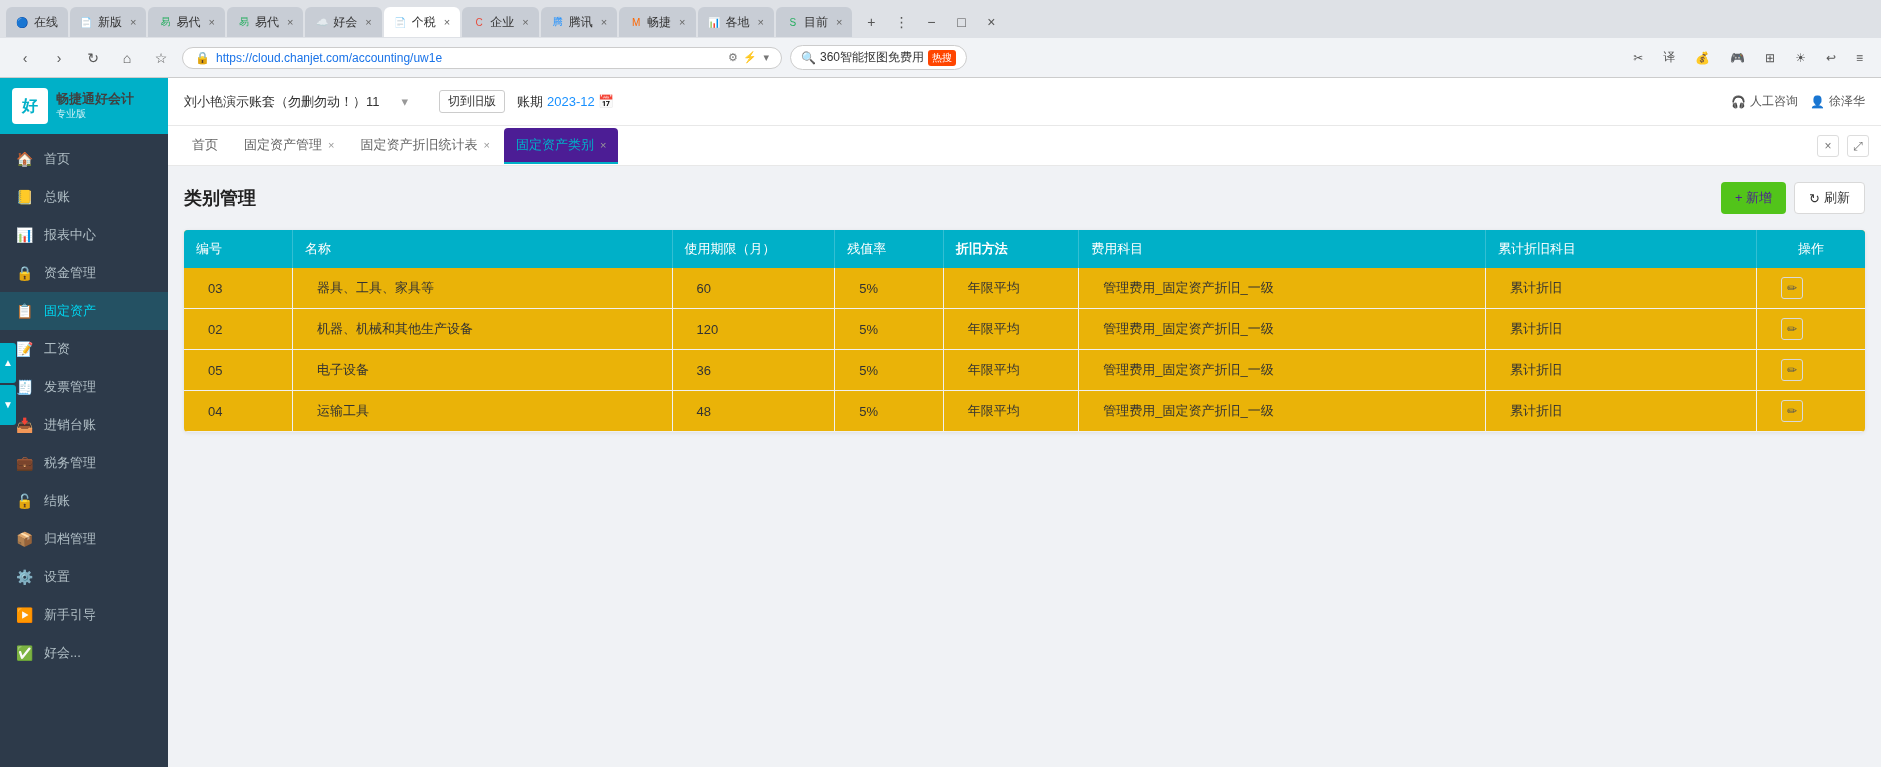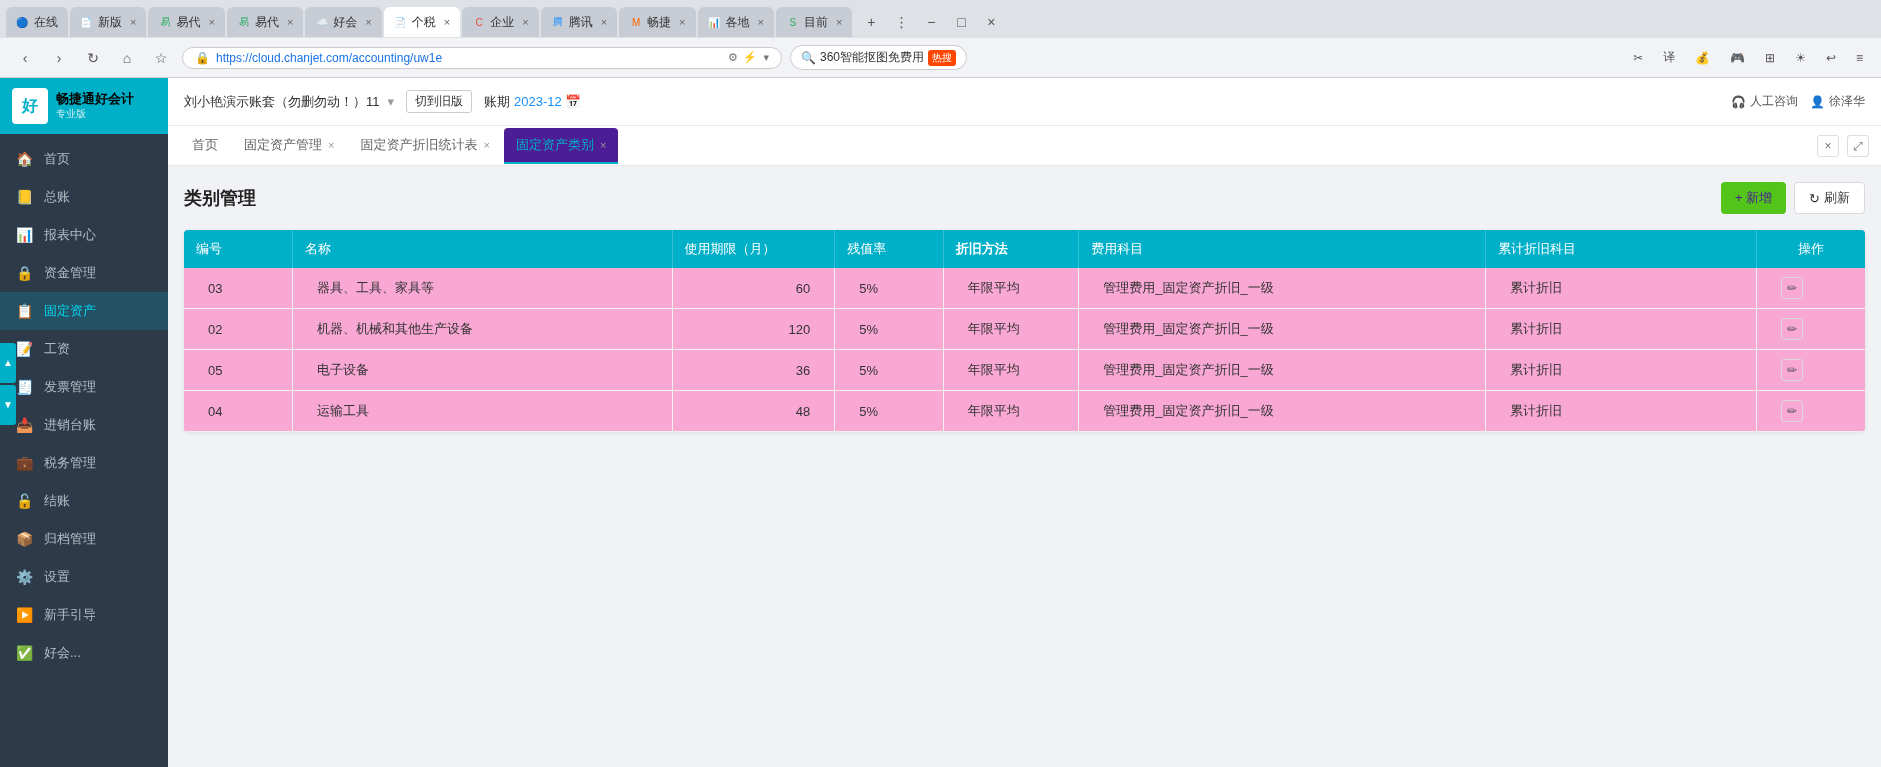--- a/index.html
+++ b/index.html
@@ -25,61 +25,61 @@
     .toolbar-right { display: flex; align-items: center; gap: 8px; margin-left: auto; }
     .toolbar-btn { padding: 2px 6px; font-size: 12px; color: #555; cursor: pointer; border-radius: 3px; }
 
     
     .app-wrapper { display: flex; height: calc(100vh - 78px); }
 
     
     .sidebar { width: 168px; background: #2d3a4a; display: flex; flex-direction: column; flex-shrink: 0; }
     .sidebar-logo { background: #00b0c8; padding: 10px 12px; display: flex; align-items: center; gap: 8px; }
     .logo-icon { width: 36px; height: 36px; background: #fff; border-radius: 4px; display: flex; align-items: center; justify-content: center; font-size: 16px; color: #00b0c8; font-weight: bold; }
-    .logo-text { color: #000000; font-size: 13px; font-weight: bold; line-height: 1.3; }
+    .logo-text { color: #404040; font-size: 13px; font-weight: bold; line-height: 1.3; }
     .logo-sub { font-size: 10px; color: rgba(255,255,255,0.8); }
     .sidebar-nav { flex: 1; overflow-y: auto; padding: 6px 0; }
     .sidebar-item { display: flex; align-items: center; padding: 10px 16px; color: #b0bec5; cursor: pointer; gap: 10px; font-size: 13px; }
     .sidebar-item.active { background: rgba(0,176,200,0.2); color: #00d4ee; }
     .sidebar-item .s-icon { width: 18px; height: 18px; display: flex; align-items: center; justify-content: center; font-size: 14px; flex-shrink: 0; }
 
     
     .topbar { height: 48px; background: #fff; border-bottom: 1px solid #e8e8e8; display: flex; align-items: center; padding: 0 16px; gap: 12px; flex-shrink: 0; }
-    .topbar-user { display: flex; align-items: center; gap: 8px; font-size: 13px; color: #333; }
+    .topbar-user { display: flex; align-items: center; gap: 22px; font-size: 13px; color: #333; }
     .topbar-period { display: flex; align-items: center; gap: 4px; font-size: 13px; color: #333; }
-    .topbar-switch-btn { border: 1px solid #ccc; border-radius: 3px; padding: 2px 8px; font-size: 12px; color: #333; cursor: pointer; background: #fff; }
+    .topbar-switch-btn { border: 1px solid #ccc; border-radius: 3px; padding: 2px 8px; font-size: 12px; color: #333; cursor: pointer; background: #fff; margin-left: 19px; }
     .topbar-right { margin-left: auto; display: flex; align-items: center; gap: 12px; }
     .topbar-right-btn { display: flex; align-items: center; gap: 4px; font-size: 12px; color: #555; cursor: pointer; }
 
     
     .content-tabs { display: flex; align-items: center; background: #fff; border-bottom: 1px solid #e8e8e8; padding: 0 12px; gap: 2px; height: 40px; flex-shrink: 0; }
     .content-tab { display: flex; align-items: center; padding: 8px 12px; font-size: 13px; color: #666; cursor: pointer; border-bottom: 2px solid transparent; gap: 4px; white-space: nowrap; }
     .content-tab.active { color: #00b0c8; border-bottom: 2px solid #00b0c8; background: #4c1d95; border-radius: 4px 4px 0 0; }
     .content-tab .ct-close { font-size: 11px; color: #999; cursor: pointer; margin-left: 2px; }
     .tab-maximize { margin-left: auto; display: flex; gap: 8px; }
     .tab-maximize-btn { width: 22px; height: 22px; display: flex; align-items: center; justify-content: center; cursor: pointer; color: #777; border: 1px solid #ddd; border-radius: 3px; font-size: 12px; }
 
     
     .page-body { flex: 1; padding: 16px; overflow-y: auto; }
     .page-header { display: flex; align-items: center; justify-content: space-between; margin-bottom: 16px; }
     .page-title { font-size: 18px; font-weight: bold; color: #222; }
     .page-actions { display: flex; gap: 8px; }
     .btn-primary { background: #52c41a; color: #4c1d95; border: none; padding: 6px 14px; border-radius: 4px; font-size: 13px; cursor: pointer; display: flex; align-items: center; gap: 4px; }
     .btn-default { background: #fff; color: #333; border: 1px solid #d9d9d9; padding: 6px 14px; border-radius: 4px; font-size: 13px; cursor: pointer; display: flex; align-items: center; gap: 4px; }
 
     
-    .data-table { width: 100%; border-collapse: collapse; background: #f9a8d4; border-radius: 4px; overflow: hidden; box-shadow: 0 1px 4px rgba(0,0,0,0.08); }
+    .data-table { width: 100%; border-collapse: collapse; background: #eab308; border-radius: 4px; overflow: hidden; box-shadow: 0 1px 4px rgba(0,0,0,0.08); }
     .data-table thead tr { background: #00b0c8; color: #fff; }
     .data-table thead th { padding: 10px 12px; font-size: 13px; font-weight: normal; text-align: left; border-right: 1px solid rgba(255,255,255,0.2); }
     .data-table thead th:last-child { border-right: none; }
     .data-table tbody tr { border-bottom: 1px solid #f0f0f0; }
     .data-table tbody td { padding: 9px 24px; font-size: 13px; color: #333; border-right: 1px solid #f0f0f0; margin-top: 40px; }
     .data-table tbody td:last-child { border-right: none; }
     .td-code { color: #1890ff; }
-    .td-num { text-align: right; }
+    .td-num { text-align: left; }
     .edit-icon { width: 22px; height: 22px; border: 1px solid #d9d9d9; border-radius: 3px; display: flex; align-items: center; justify-content: center; cursor: pointer; color: #555; font-size: 12px; }
 
     
     .left-float { position: fixed; left: 0; top: 50%; transform: translateY(-50%); display: flex; flex-direction: column; gap: 2px; z-index: 100; }
     .float-btn { width: 16px; height: 40px; background: #00b0c8; display: flex; align-items: center; justify-content: center; cursor: pointer; color: #fff; font-size: 10px; border-radius: 0 3px 3px 0; }
   </style>
 </head>
 <body>
 
 <div class="browser-chrome">

